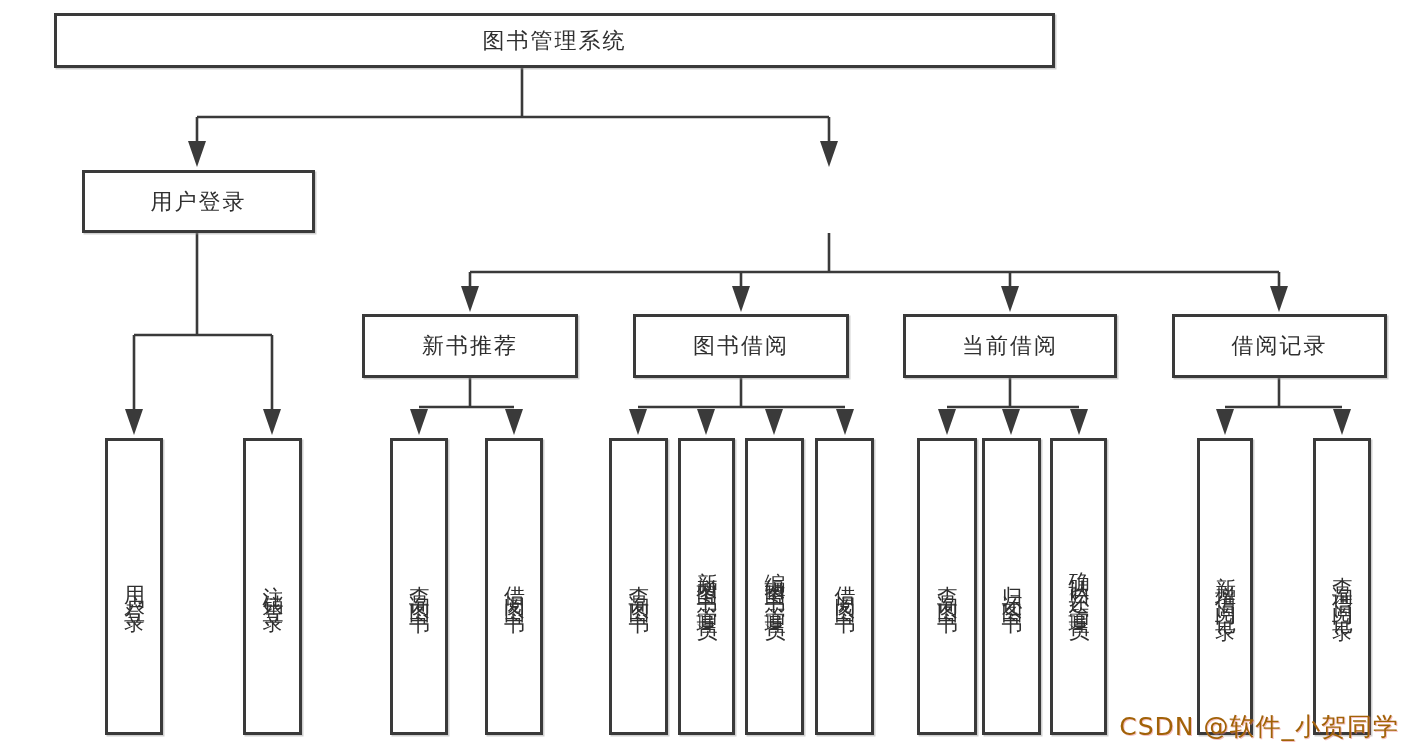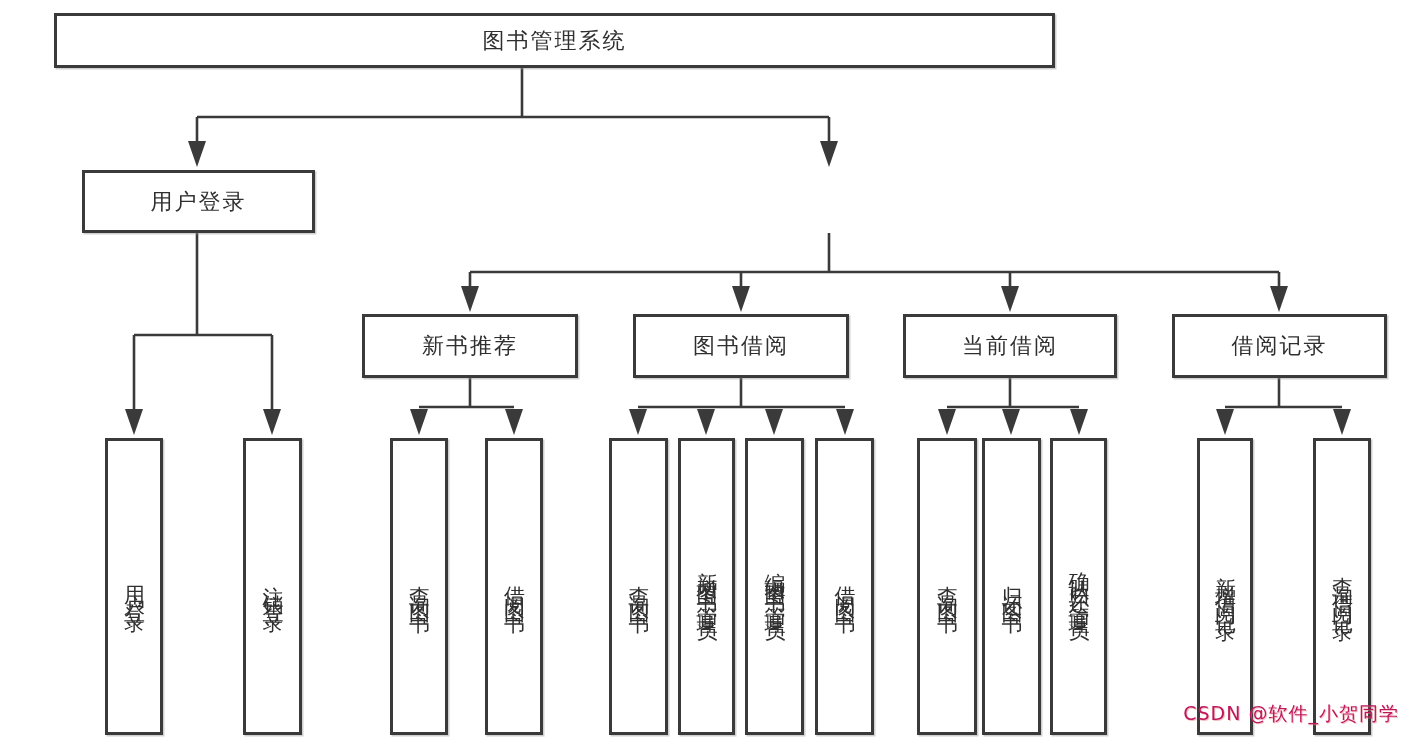--- a/index.html
+++ b/index.html
@@ -62,24 +62,24 @@
   .n-l7  { left: 745px;  width: 59px; }
   .n-l8  { left: 815px;  width: 59px; }
   .n-l9  { left: 917px;  width: 60px; }
   .n-l10 { left: 982px;  width: 59px; }
   .n-l11 { left: 1050px; width: 57px; }
   .n-l12 { left: 1197px; width: 56px; }
   .n-l13 { left: 1313px; width: 58px; }
   #watermark {
     position: absolute;
     right: 6px;
-    bottom: 20px;
-    font-size: 19px;
+    bottom: 4px;
+    font-size: 25px;
     letter-spacing: 1px;
-    color: #be185d;
+    color: #a16207;
     text-shadow: 1px 1px 0 rgba(236,128,128,0.5);
     white-space: nowrap;
   }
 </style>
 </head>
 <body>
 
 <div id="stage">
 
   <svg id="connectors" viewBox="0 0 1405 747" xmlns="http://www.w3.org/2000/svg">

